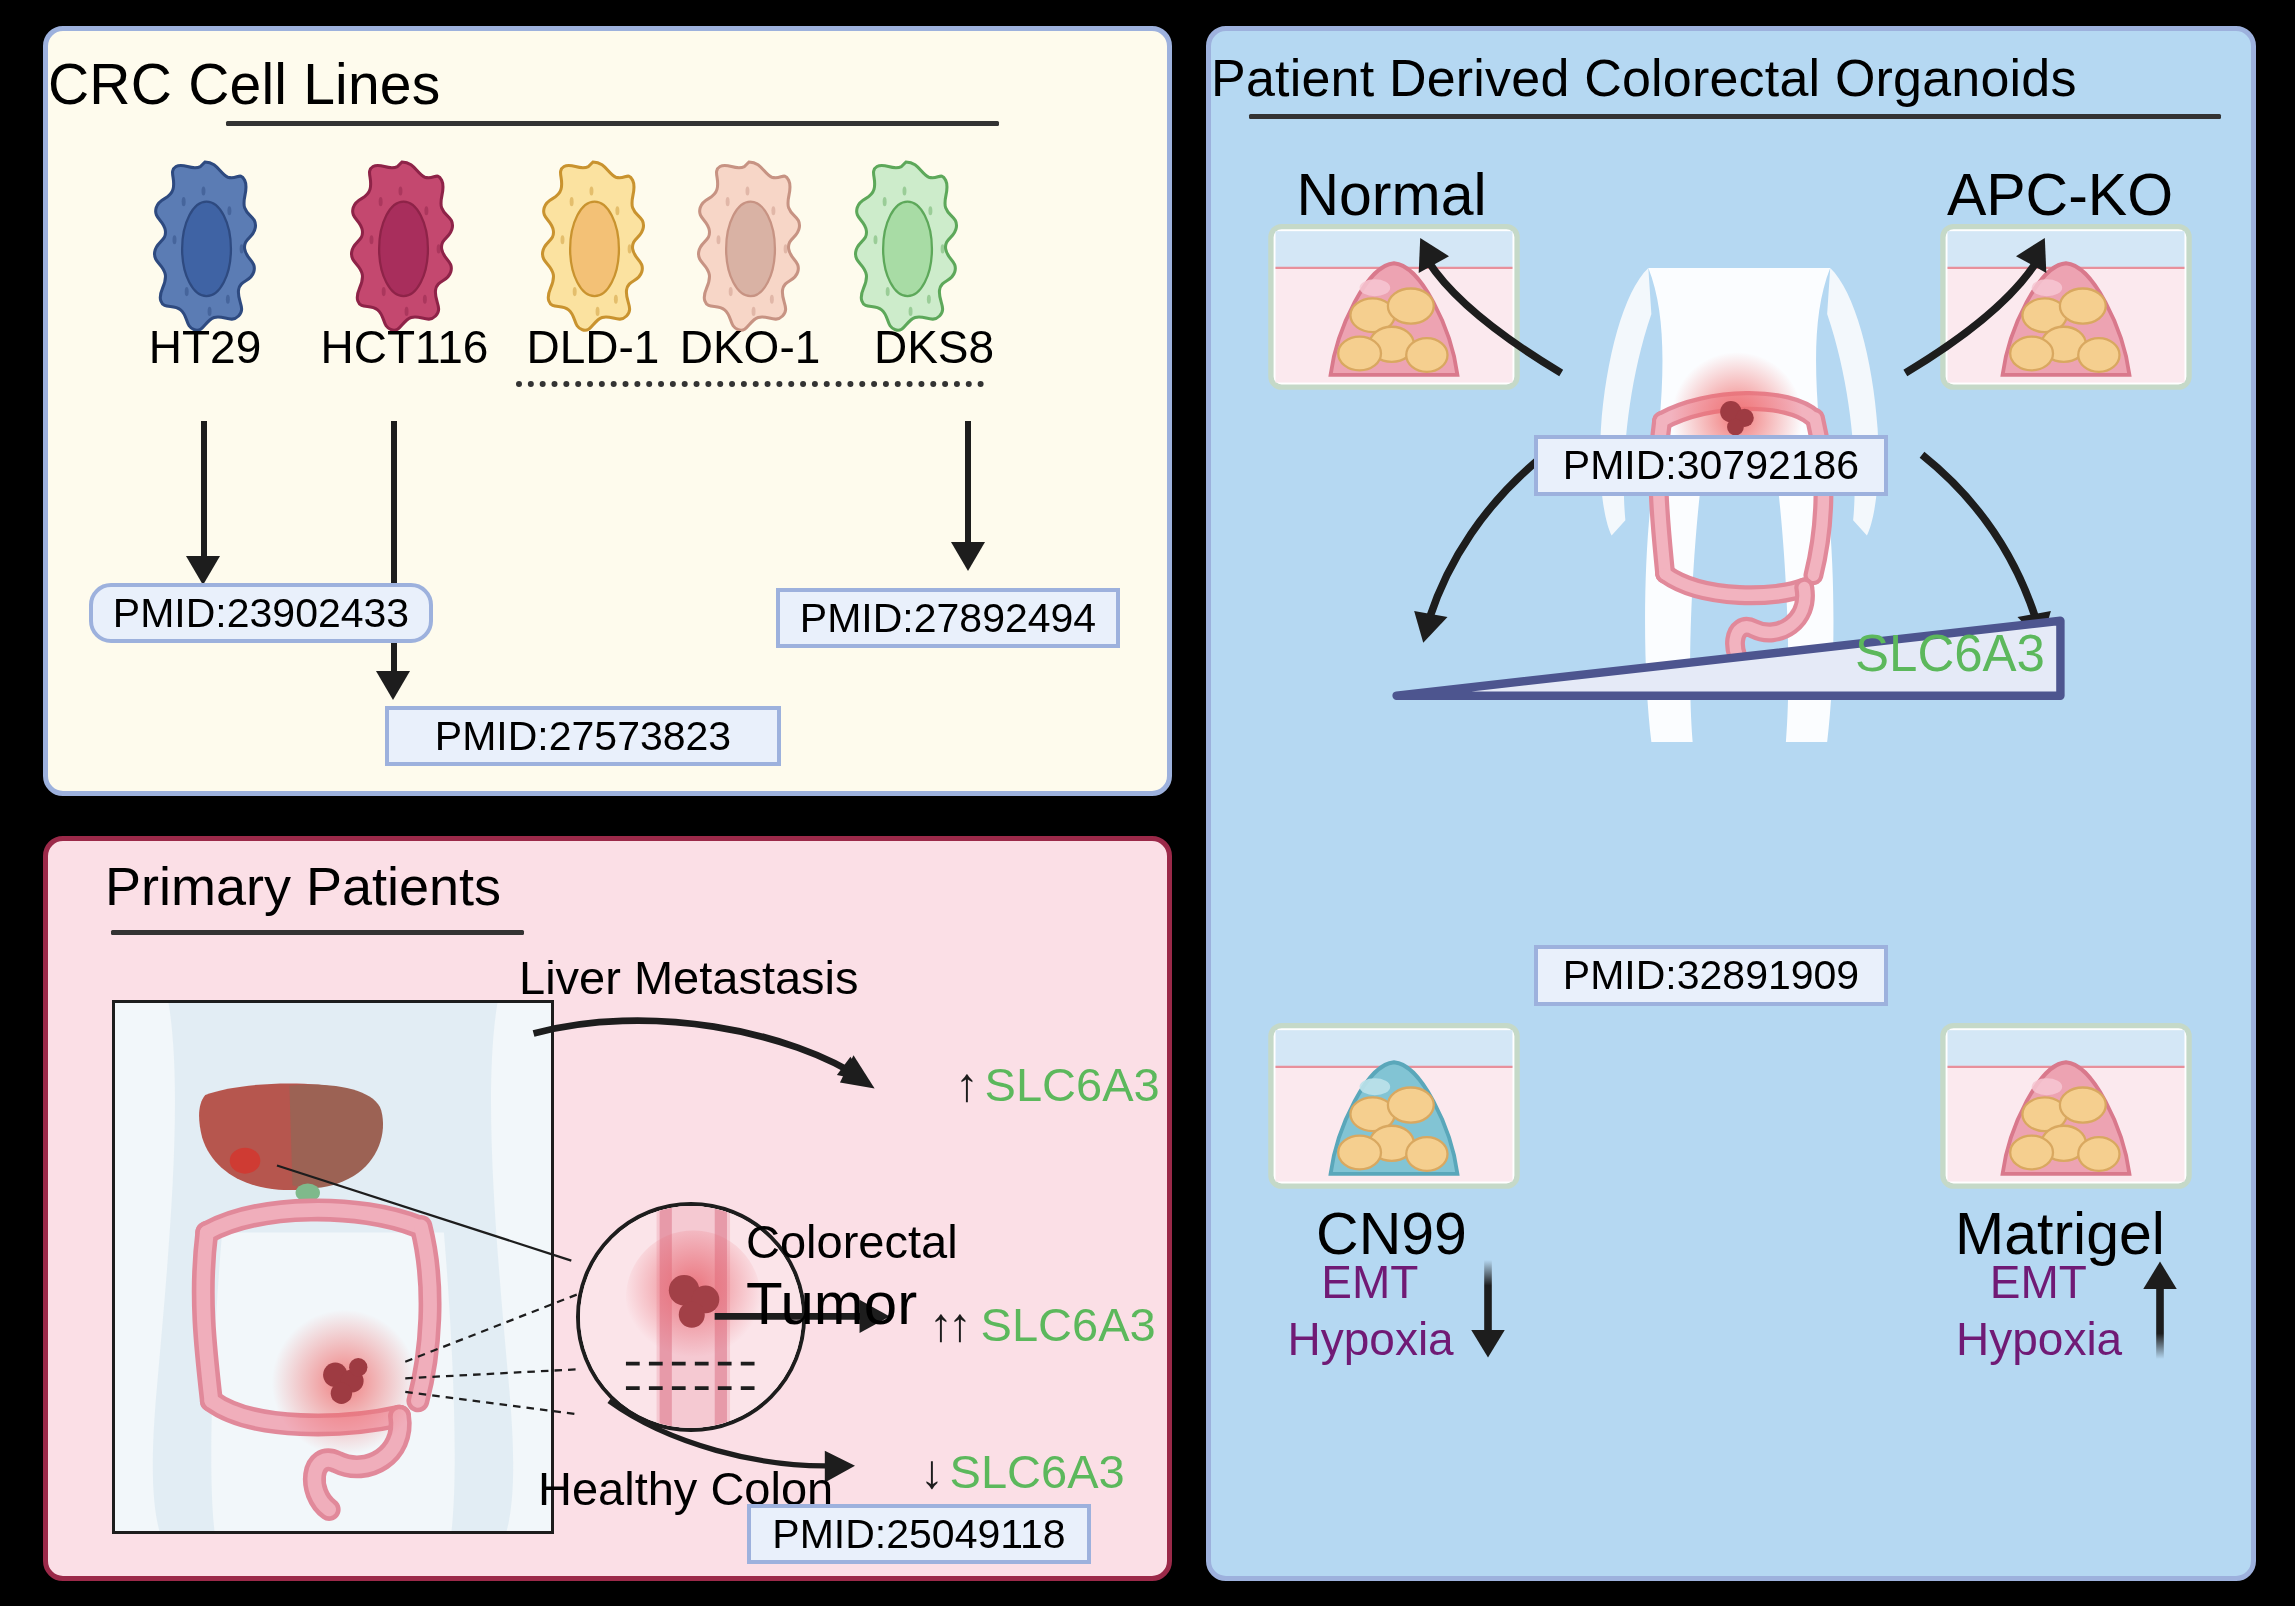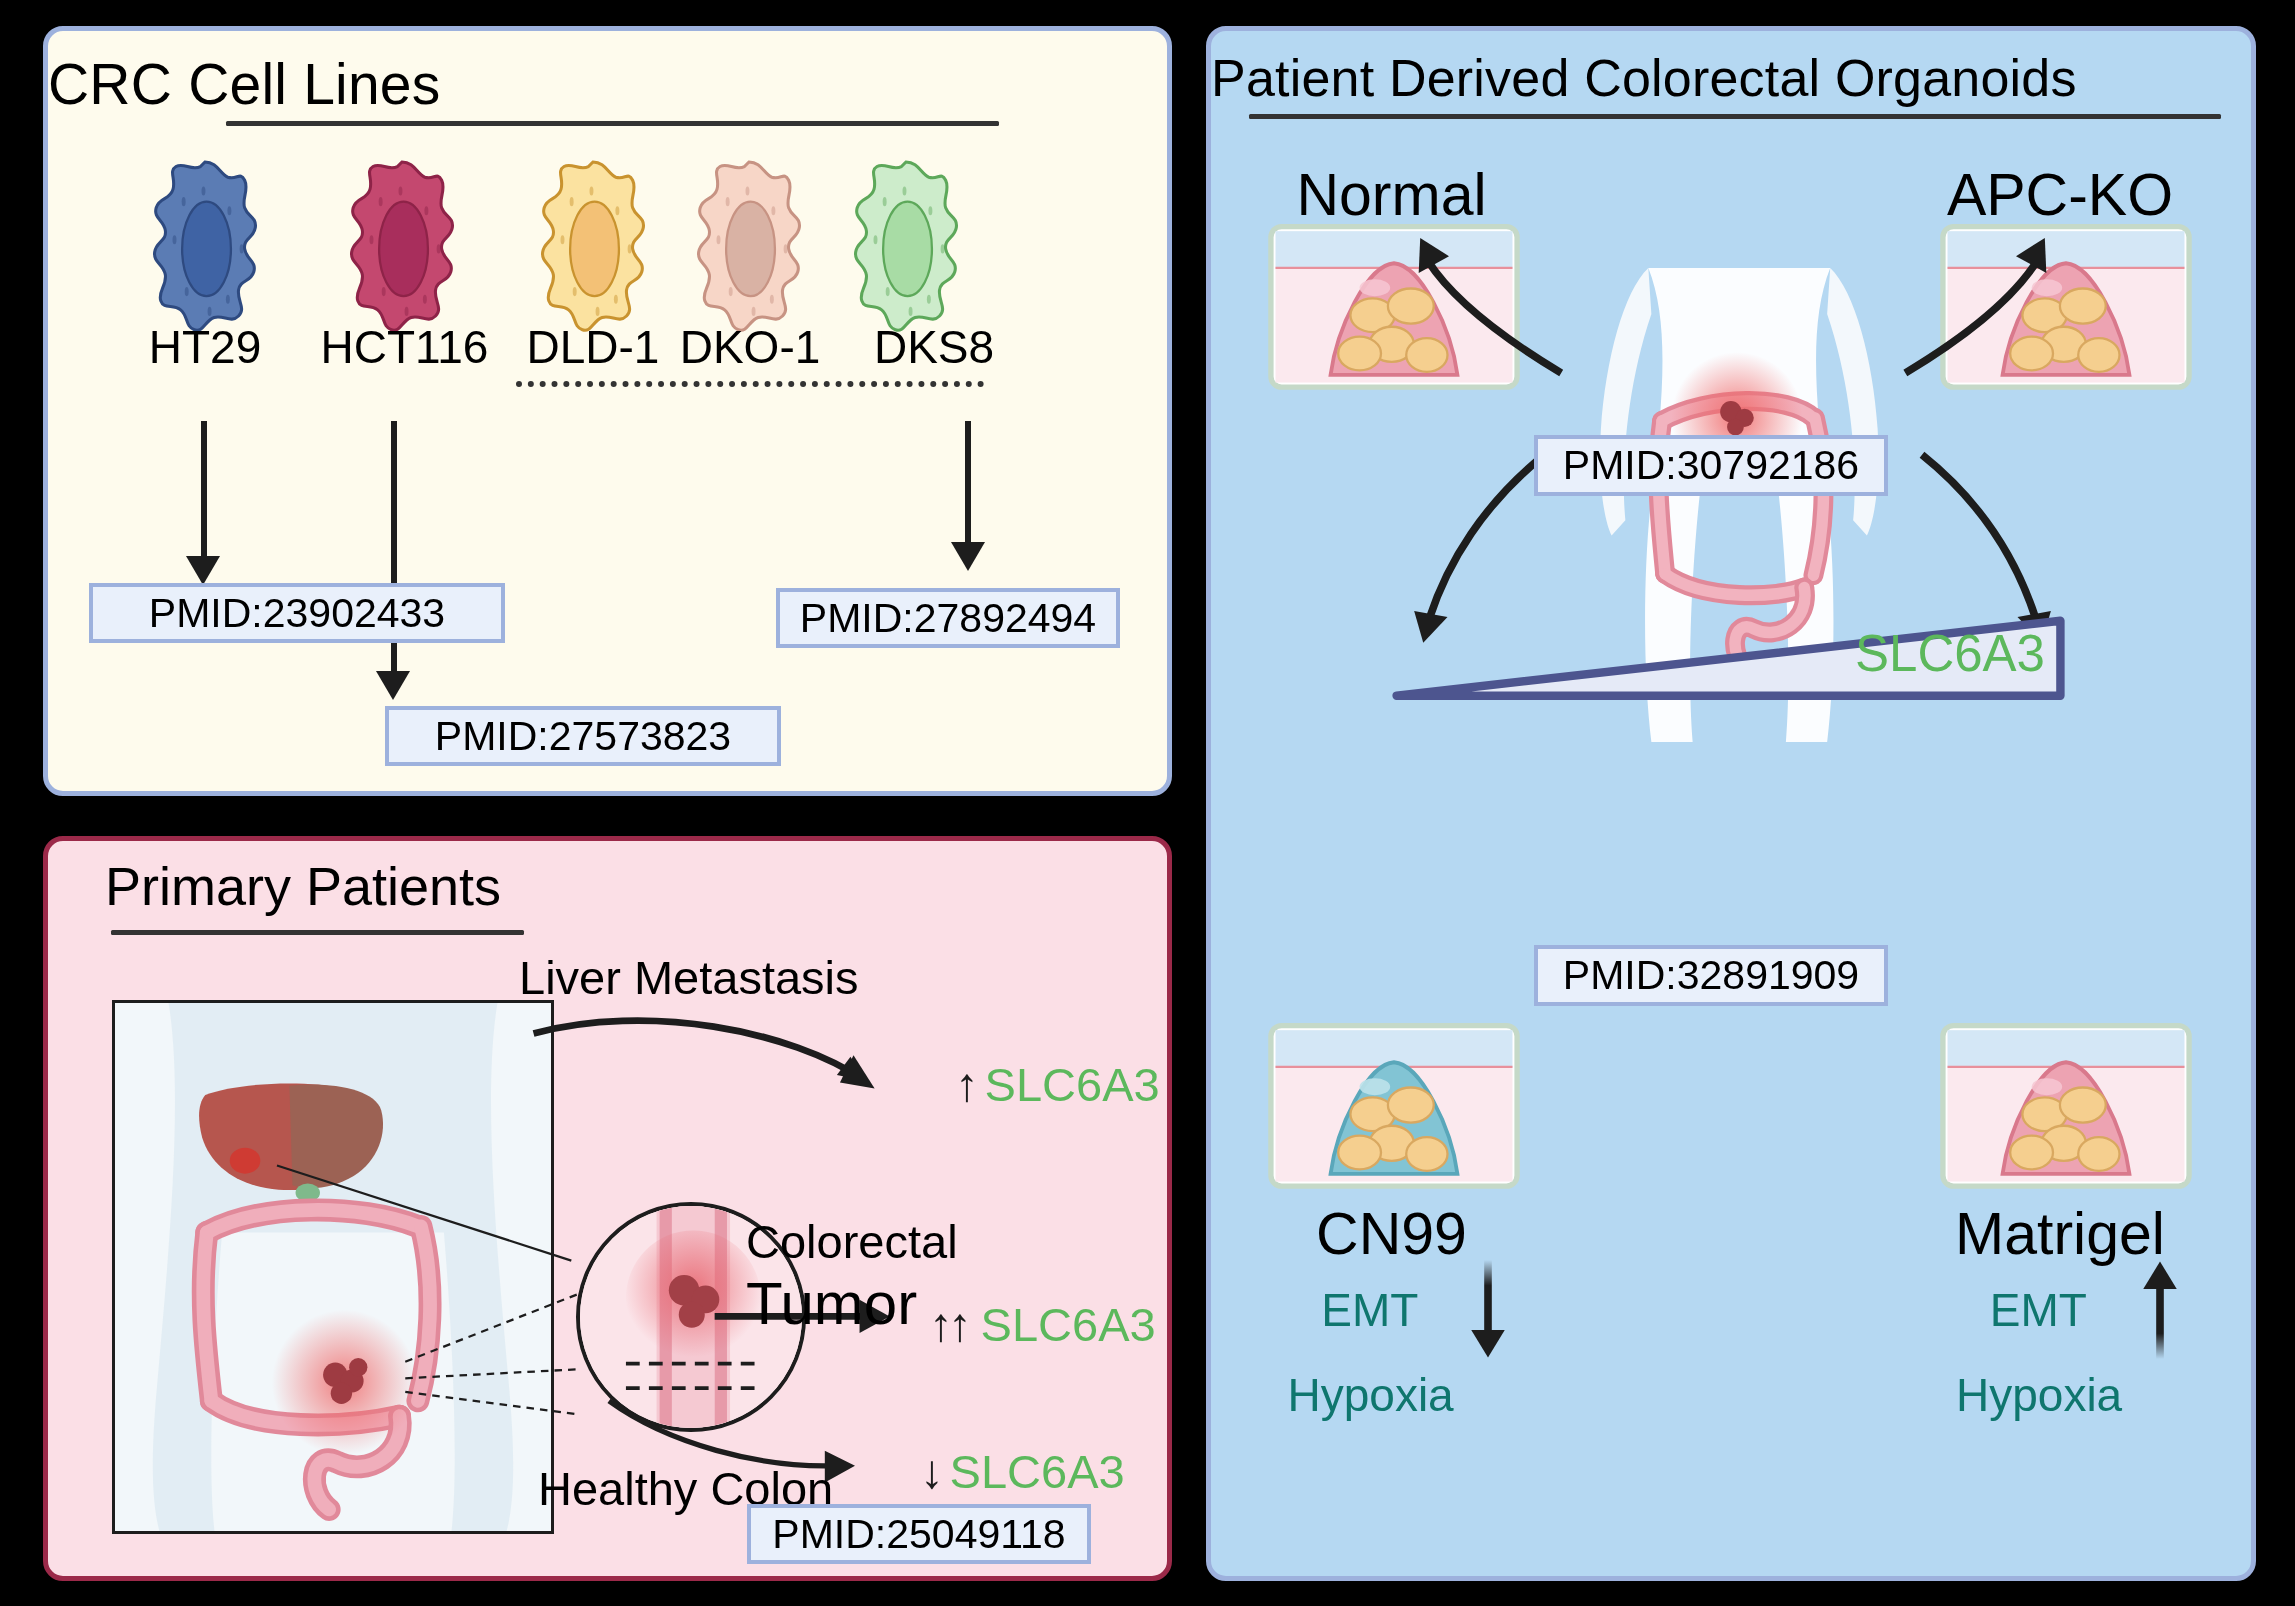--- a/index.html
+++ b/index.html
@@ -34,21 +34,21 @@
   
   #panelB{left:43px;top:836px;width:1129px;height:745px;background:#fbdfe6;border:5.4px solid #9b2949;}
   #panelB .ptitle{position:absolute;left:57px;top:13.8px;font-size:54px;color:#000;}
   #panelB .title-rule{left:63px;top:89px;width:413px;}
 
   .bodybox{position:absolute;left:64px;top:159px;width:436px;height:528px;background:#f2f7fa;border:3.8px solid #1d1d1d;overflow:hidden;}
 
   .lbl{position:absolute;color:#000;white-space:nowrap;}
 
   .slc{color:#5cb85c;font-size:47px;white-space:nowrap;}
-  .redlbl{color:#0f766e;margin-top:28px;}
+  .redlbl{color:#701a75;}
 
   
   #panelC{left:1206px;top:26px;width:1050px;height:1555px;background:#b5d8f2;border:5.4px solid #9db1dd;}
   #panelC .panel-title{top:17px;font-size:52px;}
   #panelC .title-rule{left:38px;top:83px;width:972px;}
 
   .well{position:absolute;width:268px;height:172px;}
   .well svg{width:100%;height:100%;display:block;}
 
   .welllabel{position:absolute;font-size:59px;color:#000;text-align:center;white-space:nowrap;}
@@ -192,21 +192,21 @@
 
     <div class="arrow-v" style="left:153px;top:390px;height:138px;"></div>
     <div class="arrow-head-d" style="left:138px;top:525px;"></div>
 
     <div class="arrow-v" style="left:343px;top:390px;height:253px;"></div>
     <div class="arrow-head-d" style="left:328px;top:640px;"></div>
 
     <div class="arrow-v" style="left:917px;top:390px;height:124px;"></div>
     <div class="arrow-head-d" style="left:903px;top:511px;"></div>
 
-    <div class="pmid" style="left:41px;top:552px;width:416px;height:60px;">PMID:23902433</div>
+    <div class="pmid" style="left:41px;top:552px;width:344px;height:60px;border-radius:22px;">PMID:23902433</div>
     <div class="pmid" style="left:337px;top:675px;width:396px;height:60px;">PMID:27573823</div>
     <div class="pmid" style="left:728px;top:557px;width:344px;height:60px;">PMID:27892494</div>
   </div>
 
   <div class="panel" id="panelB">
     <div class="ptitle">Primary Patients</div>
     <div class="title-rule"></div>
 
     <div class="bodybox">
       <svg viewBox="0 0 570 690" style="width:100%;height:100%;display:block;">

